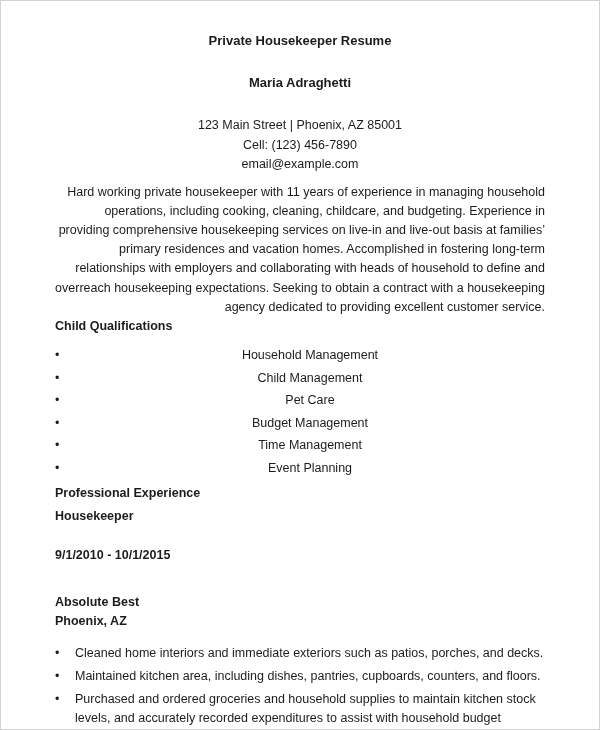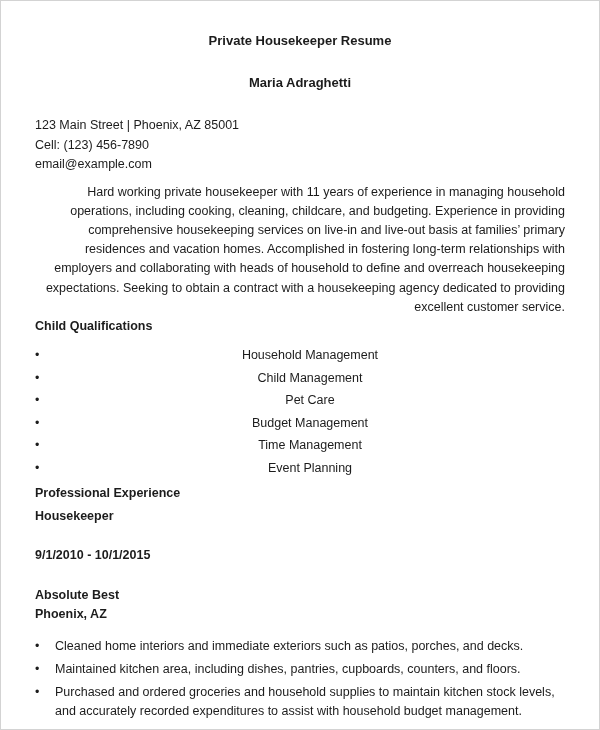--- a/index.html
+++ b/index.html
@@ -10,40 +10,40 @@
   .page {
     width: 600px;
     height: 730px;
     box-sizing: border-box;
     background: #ffffff;
     border: 1px solid #d3d3d3;
     font-family: "Liberation Sans", sans-serif;
     font-size: 12.5px;
     line-height: 19.2px;
     color: #1c1c1c;
-    padding: 0 34px;
+    padding: 0 54px;
     overflow: hidden;
   }
   .doc-title {
     margin: 33px 0 0 0;
     font-size: 13px;
     font-weight: bold;
     text-align: center;
     line-height: 14px;
   }
   .candidate-name {
     margin-top: 28px;
     font-size: 13px;
     font-weight: bold;
     text-align: center;
     line-height: 14px;
   }
   .contact {
     margin-top: 26px;
-    text-align: left;
+    text-align: center;
     line-height: 19.5px;
   }
   .summary {
     margin-top: 8px;
     text-align: right;
   }
   .section-heading {
     font-weight: bold;
     line-height: 19.2px;
   }
@@ -82,21 +82,21 @@
   }
   .job-title {
     margin-top: 4px;
     font-weight: bold;
   }
   .job-dates {
     font-weight: bold;
     margin-top: 20px;
   }
   .company-name {
-    margin-top: 21px;
+    margin-top: 28px;
     font-weight: bold;
   }
   .company-location {
     font-weight: bold;
   }
 </style>
 </head>
 <body>
 
 <div class="page">

